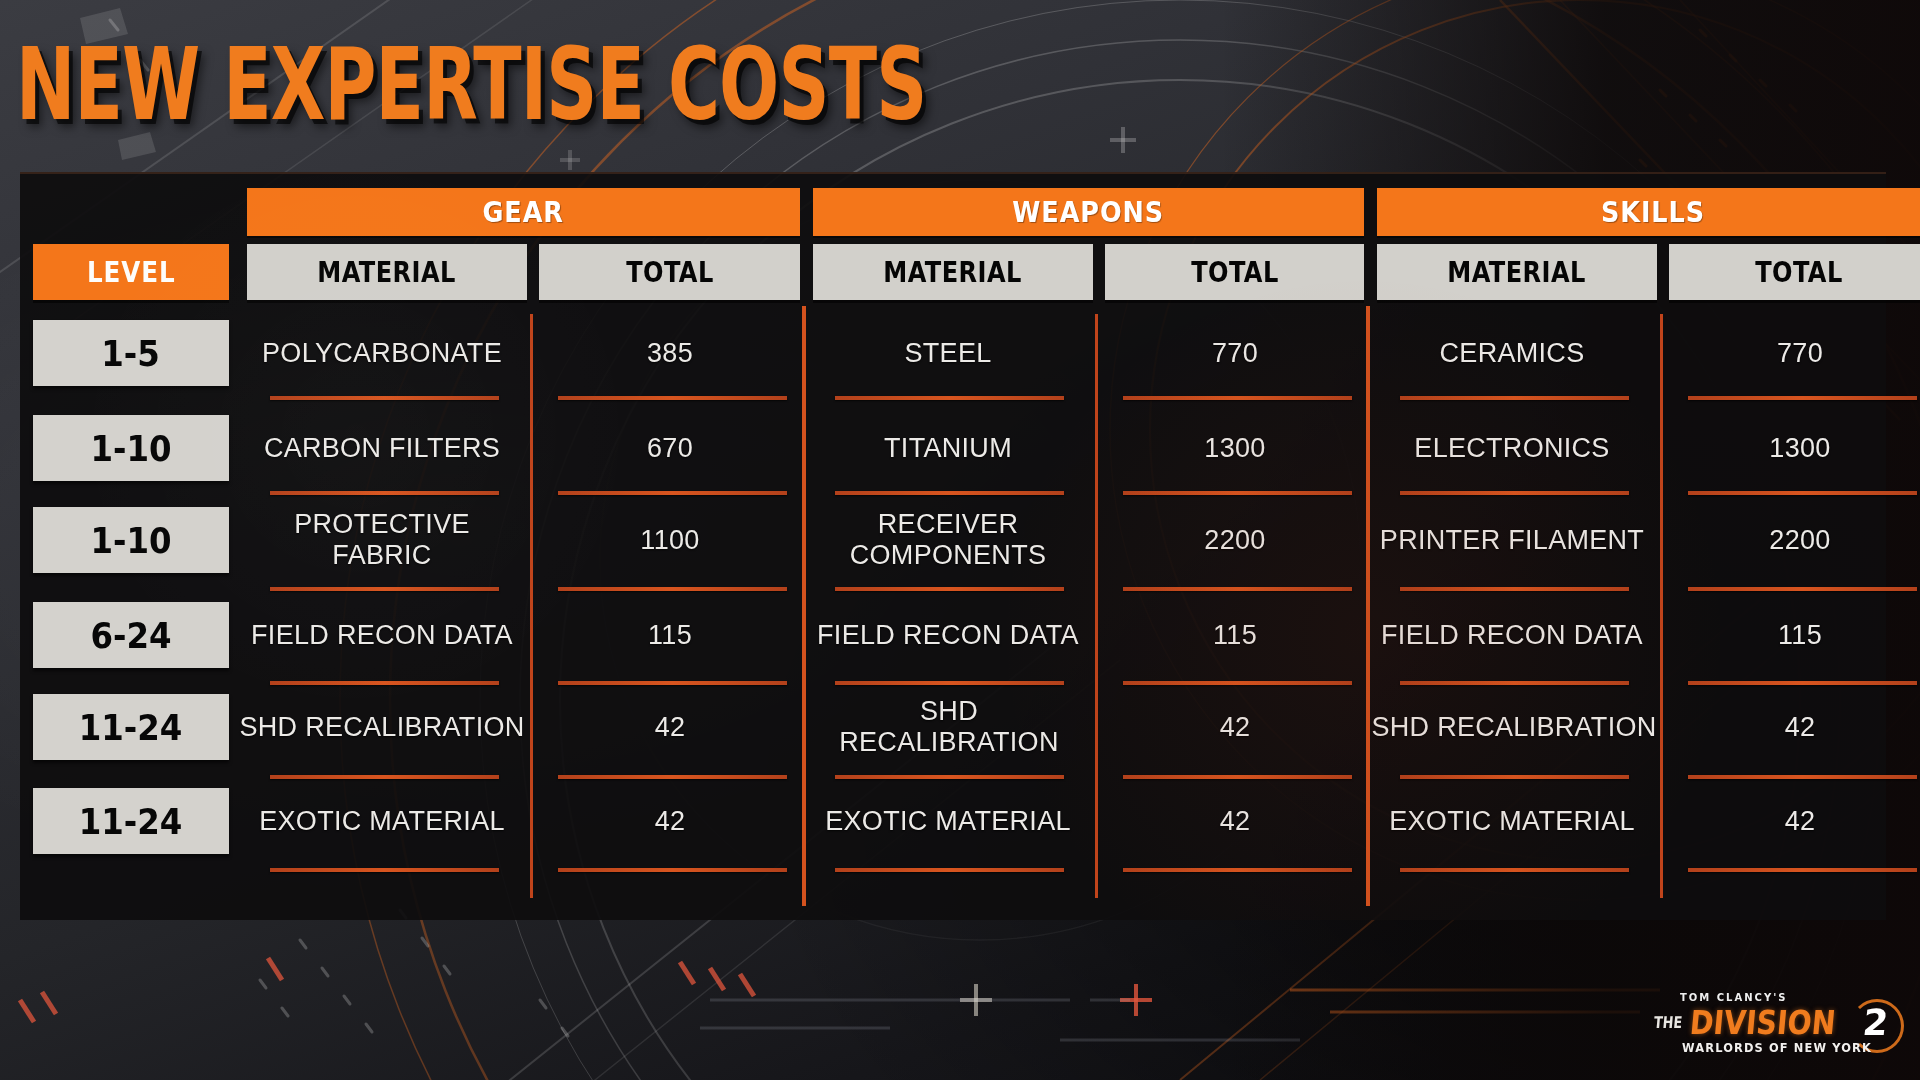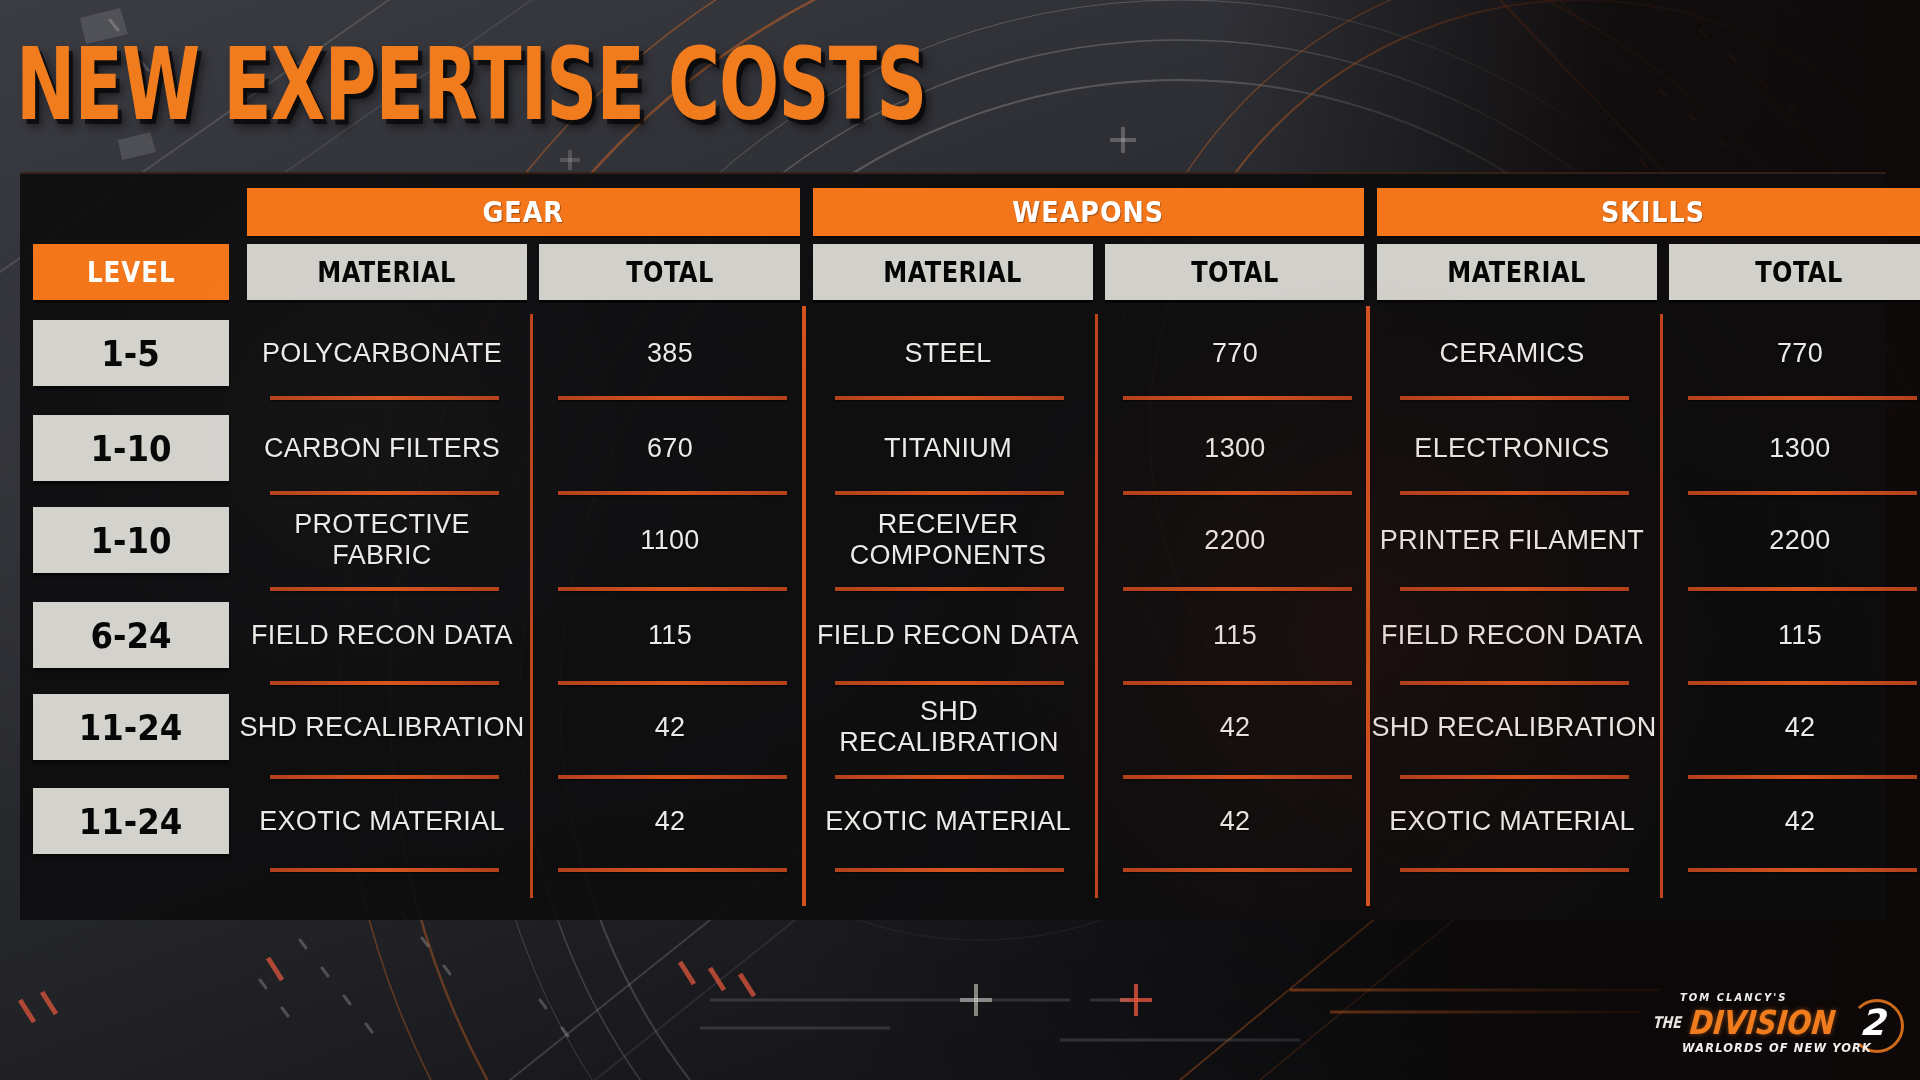--- a/index.html
+++ b/index.html
@@ -136,21 +136,20 @@
     width:4px;
     background:#d4521e;
   }
 
   
   #logo {
     position:absolute; left:1652px; top:992px;
     width:250px; height:78px;
     color:#fff;
     text-align:center;
-    font-style:italic;
   }
   .logo-tc {
     font-size:10px; letter-spacing:2px; font-weight:bold;
     color:#efefef; text-align:left; margin-left:28px;
     font-family:"DejaVu Sans", sans-serif;
   }
   .logo-main {
     position:relative; height:36px; margin-top:1px;
     display:flex; align-items:center; justify-content:flex-start;
   }

